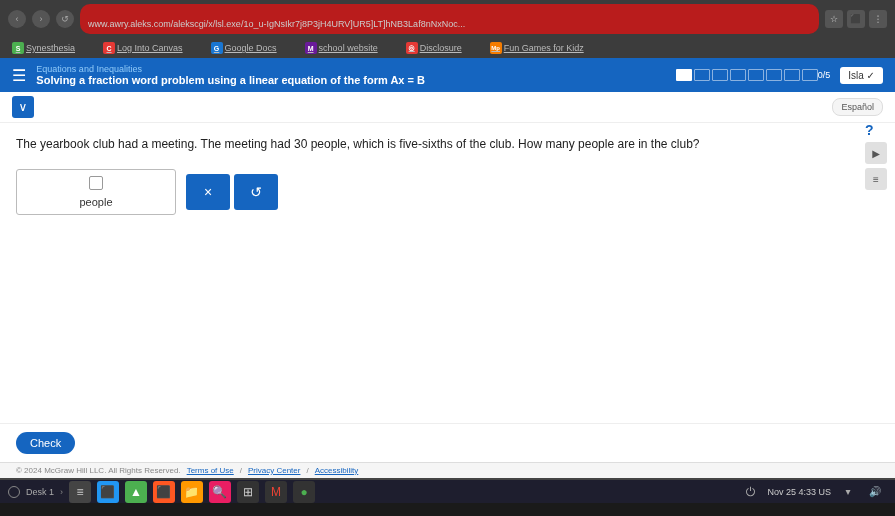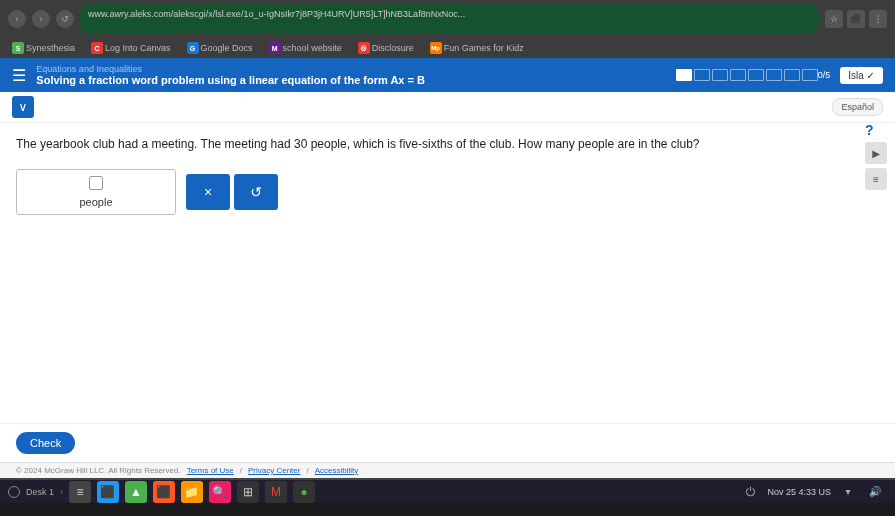--- a/index.html
+++ b/index.html
@@ -40,25 +40,25 @@
     .browser-nav-btn {
       width: 18px; height: 18px;
       background: #555;
       border-radius: 50%;
       display: flex; align-items: center; justify-content: center;
       color: #aaa; font-size: 9px;
     }
 
     .address-bar {
       flex: 1;
-      background: #14532d;
+      background: #b91c1c;
       border-radius: 10px;
       height: 20px;
       display: flex;
-      align-items: flex-end;
+      align-items: flex-start;
       padding: 15px 8px;
       color: #ccc;
       font-size: 9px;
       overflow: hidden;
       white-space: nowrap;
     }
 
     .browser-action-btns {
       display: flex; gap: 4px;
     }
@@ -66,24 +66,25 @@
       width: 18px; height: 18px;
       background: #555;
       border-radius: 3px;
       display: flex; align-items: center; justify-content: center;
       color: #ccc; font-size: 9px;
     }
 
     .bookmarks-bar {
       display: flex;
       align-items: center;
-      gap: 8px;
+      gap: 20px;
       padding: 3px 0;
       font-size: 9px;
       color: #bbb;
+      text-decoration: underline;
     }
 
     .bookmark-item {
       display: flex; align-items: center; gap: 2px;
       padding: 1px 4px;
       border-radius: 3px;
       cursor: pointer;
       white-space: nowrap;
     }
 

